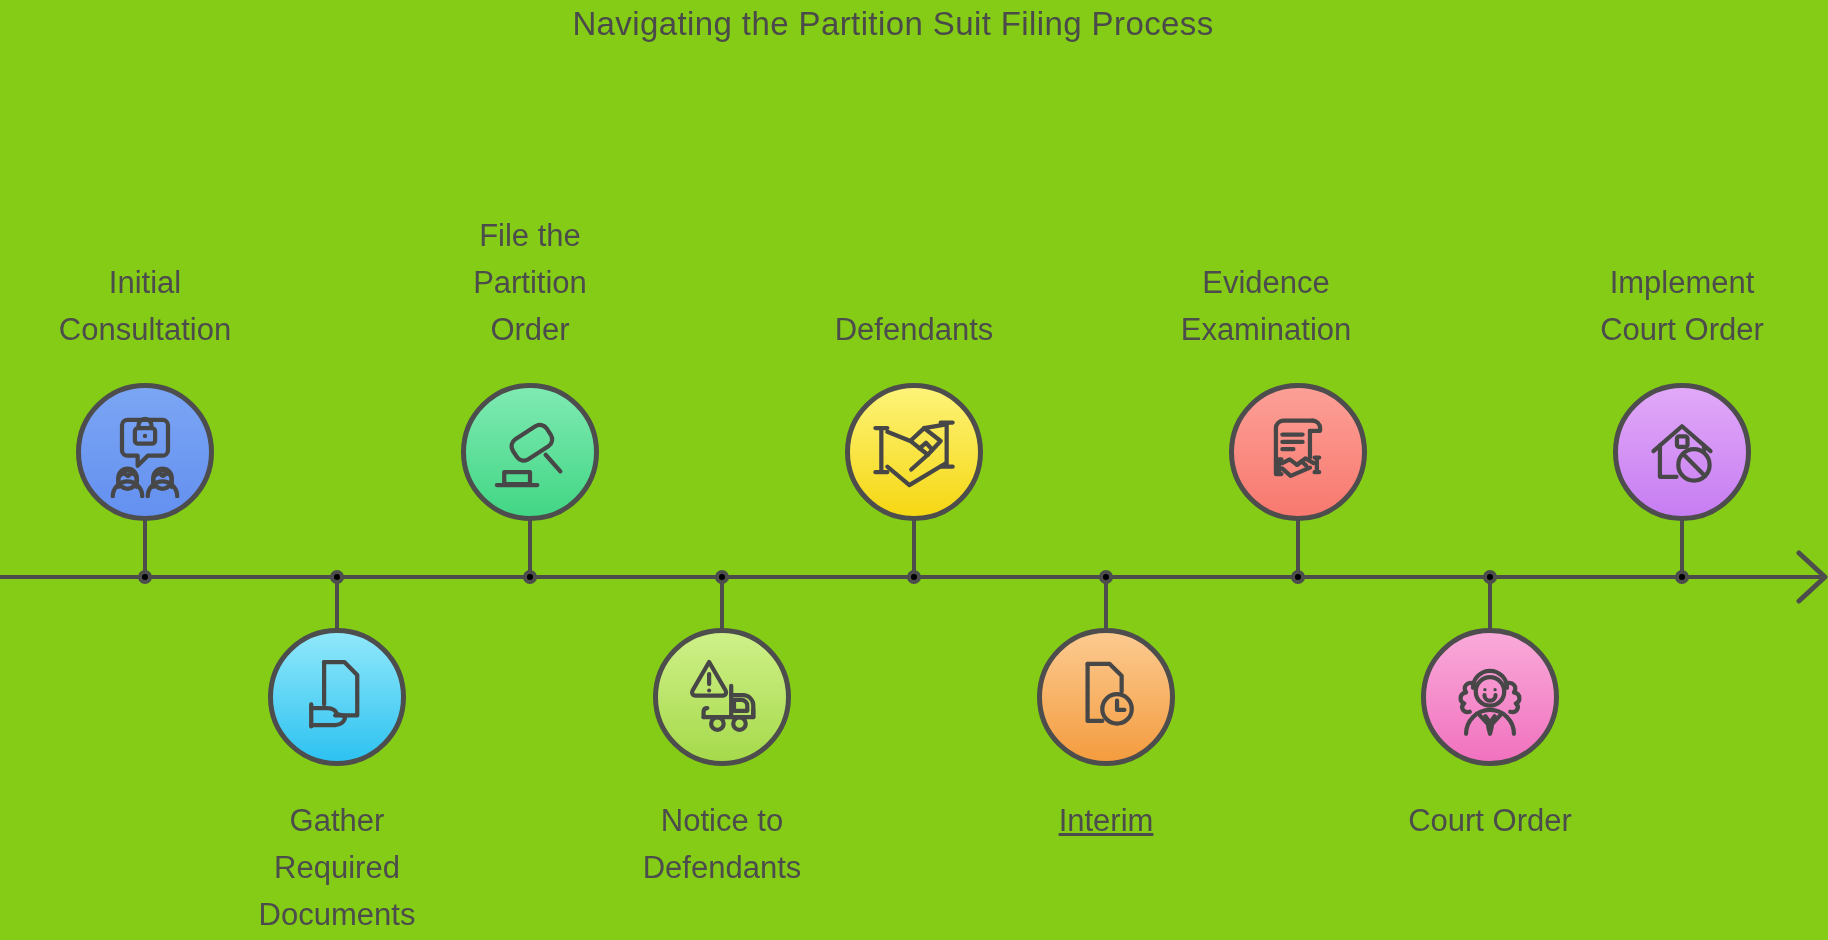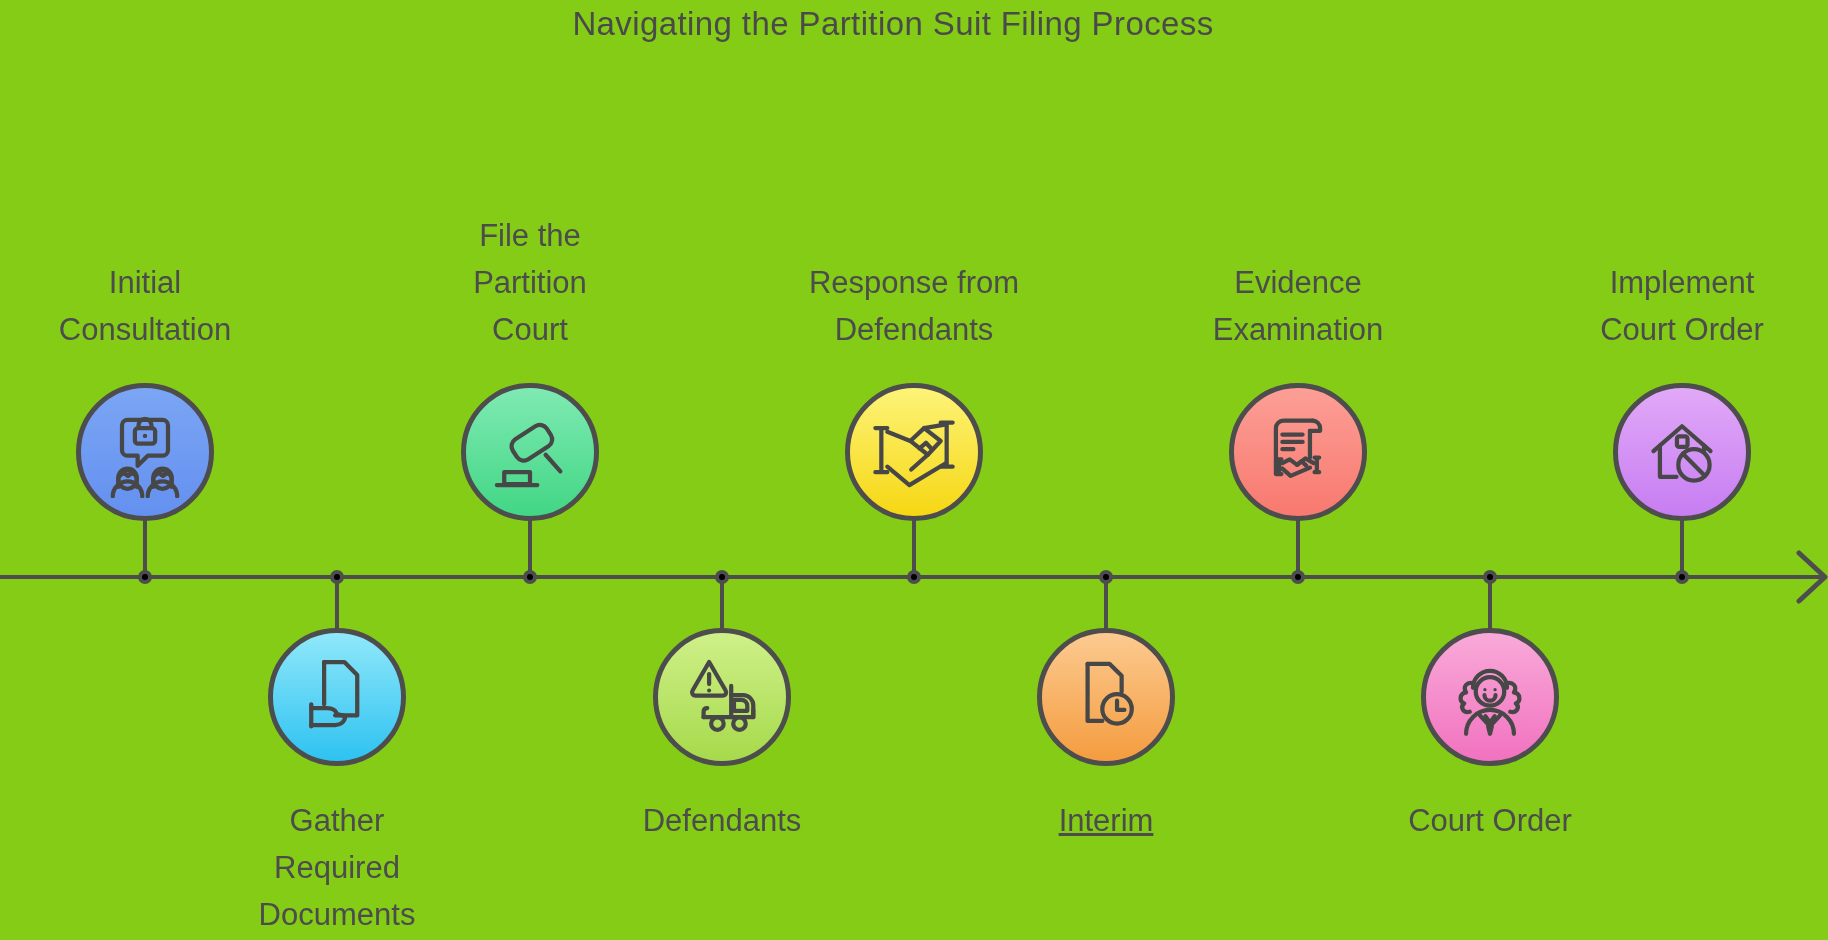--- a/index.html
+++ b/index.html
@@ -84,36 +84,37 @@
     <path d="M22,62 h17 c7,0 10,3 11,6.5 l9,2.3 c-0.5,6 -5,9.7 -11,9.7 H22"></path>
           </svg>
     </div>
     <div class="dot" style="left: 330px; top: 570px;"></div>
   </div>
 
   <div>
     <div class="node-label" style="left: 360px; width: 340px; bottom: 587px;">
           <div>File the</div>
           <div>Partition</div>
-          <div>Court</div>
+          <div>Order</div>
         </div>
     <div class="stem" style="left: 528px; top: 515px; height: 62px;"></div>
     <div class="node-circle" style="left: 461px; top: 383px; background: linear-gradient(rgb(127, 234, 178) 0%, rgb(66, 214, 133) 100%);">
       <svg class="node-icon" viewBox="0 0 100 100">
     <rect x="30" y="27" width="44" height="26" rx="9" transform="rotate(-33 52 40)"></rect>
     <path d="M67,53 L83,71"></path>
     <path d="M22,72 h28 v13 h-28 z"></path>
     <path d="M14,86 h44"></path>
           </svg>
     </div>
     <div class="dot" style="left: 523px; top: 570px;"></div>
   </div>
 
   <div>
     <div class="node-label" style="left: 552px; width: 340px; top: 797px;">
+          <div>Notice to</div>
           <div>Defendants</div>
         </div>
     <div class="stem" style="left: 720px; top: 577px; height: 54px;"></div>
     <div class="node-circle" style="left: 653px; top: 628px; background: linear-gradient(rgb(207, 240, 137) 0%, rgb(166, 218, 75) 100%);">
       <svg class="node-icon" viewBox="0 0 100 100">
     <path d="M36,12 l18,31 a3.5,3.5 0 0 1 -3,5.4 H21 a3.5,3.5 0 0 1 -3,-5.4 Z"></path>
     <path d="M36,25 v11"></path>
     <circle class="fill" cx="36" cy="43" r="2.2"></circle>
     <path d="M60,38 v34"></path>
     <path d="M60,48 h13 a11,11 0 0 1 11,11 v13"></path>
@@ -123,21 +124,20 @@
     <path d="M84,64 v6"></path>
     <circle cx="45" cy="79" r="6.8"></circle>
     <circle cx="69" cy="79" r="6.8"></circle>
           </svg>
     </div>
     <div class="dot" style="left: 715px; top: 570px;"></div>
   </div>
 
   <div>
     <div class="node-label" style="left: 744px; width: 340px; bottom: 587px;">
-          <div>Response from</div>
           <div>Defendants</div>
         </div>
     <div class="stem" style="left: 912px; top: 515px; height: 62px;"></div>
     <div class="node-circle" style="left: 845px; top: 383px; background: linear-gradient(rgb(253, 243, 120) 0%, rgb(246, 215, 19) 100%);">
       <svg class="node-icon" viewBox="0 0 100 100">
     <path d="M8,24 h13 M14.5,24 v48 M8,72 h13"></path>
     <path d="M79,18 h13 M85.5,18 v48 M79,66 h13"></path>
     <path d="M21,28 L46,38 L61,24 L85,20"></path>
     <path d="M21,66 L45,86 L85,62"></path>
     <path d="M46,38 L65,53 L47,69"></path>
@@ -158,21 +158,21 @@
     <path d="M30,14 h24 l13,13 v17"></path>
     <path d="M30,14 v62 h16"></path>
     <circle cx="62" cy="63" r="16"></circle>
     <path d="M62,54 v10 h8"></path>
           </svg>
     </div>
     <div class="dot" style="left: 1099px; top: 570px;"></div>
   </div>
 
   <div>
-    <div class="node-label" style="left: 1128px; width: 340px; bottom: 587px;">
+    <div class="node-label" style="left: 1096px; width: 340px; bottom: 587px;">
           <div>Evidence</div>
           <div>Examination</div>
         </div>
     <div class="stem" style="left: 1296px; top: 515px; height: 62px;"></div>
     <div class="node-circle" style="left: 1229px; top: 383px; background: linear-gradient(rgb(252, 159, 150) 0%, rgb(248, 121, 111) 100%);">
       <svg class="node-icon" viewBox="0 0 100 100">
     <path d="M26,74 V24 a8,8 0 0 1 8,-8 h32"></path>
     <path d="M66,16 a8,8 0 0 1 8,8 v3 h-11"></path>
     <path d="M63,27 v29"></path>
     <path d="M33,31 h22 M33,39 h22 M33,47 h12"></path>

